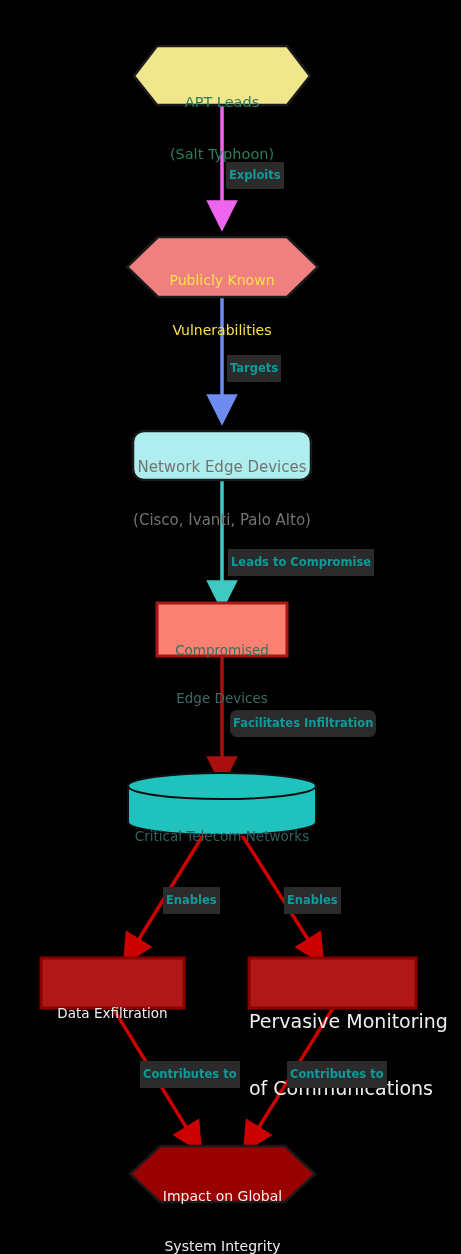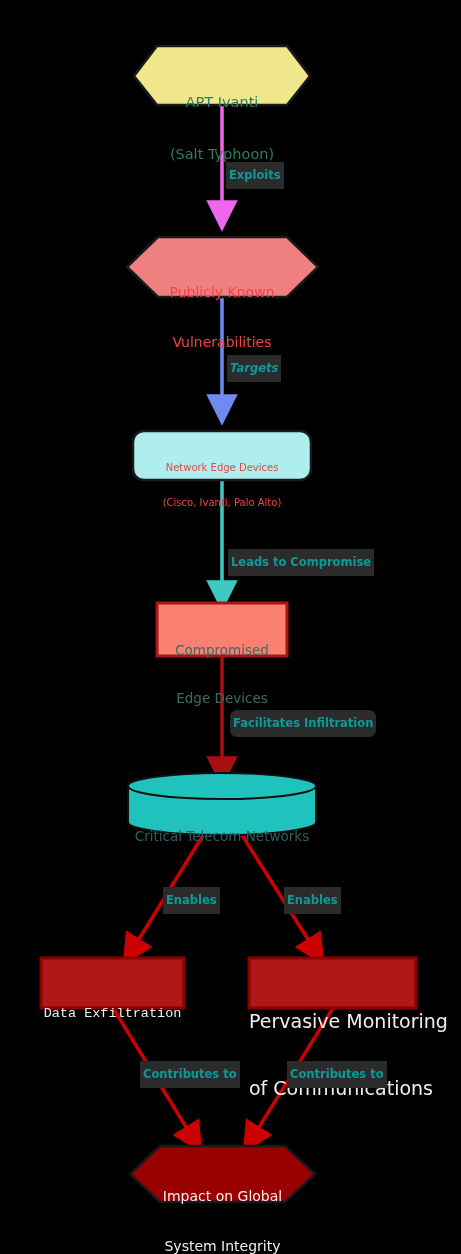--- a/index.html
+++ b/index.html
@@ -125,60 +125,60 @@
     <g>
       <rect x="249" y="958" width="167" height="50" fill="#b01818" stroke="#8b0000" stroke-width="3"></rect>
     </g>
 
     <g>
       <polygon points="160,1146 285,1146 315,1174 285,1202 160,1202 130,1174" fill="#990000" stroke="#1a1a1a" stroke-width="2.5"></polygon>
     </g>
   </svg>
 
   <div class="node-label lbl-dark" style="left:114px; top:60px; width:216px; font-size:14.5px; color:#2e7d5b;">
-    <div>APT Ivanti</div>
+    <div>APT Leads</div>
     <div>(Salt Typhoon)</div>
   </div>
 
-  <div class="node-label" style="left:114px; top:251px; width:216px; font-size:14px; color:#ef4444;">
+  <div class="node-label" style="left:114px; top:239px; width:216px; font-size:14px; color:#fde047;">
     <div>Publicly Known</div>
     <div>Vulnerabilities</div>
   </div>
 
-  <div class="node-label" style="left:122px; top:438px; width:200px; font-size:10px; color:#ef4444;">
+  <div class="node-label" style="left:122px; top:424px; width:200px; font-size:15px; color:#737373;">
     <div>Network Edge Devices</div>
     <div>(Cisco, Ivanti, Palo Alto)</div>
   </div>
 
   <div class="node-label" style="left:114px; top:797px; width:216px; font-size:13.5px; color:#2e6060;">
     <div>Critical Telecom Networks</div>
   </div>
 
   <div class="node-label" style="left:147px; top:611px; width:150px; font-size:13.5px; color:#3d6b63;">
     <div>Compromised</div>
     <div>Edge Devices</div>
   </div>
 
-  <div class="node-label lbl-white" style="left:41px; top:974px; width:143px; font-size:13.5px;font-family:Liberation Mono, monospace;">
+  <div class="node-label lbl-white" style="left:41px; top:974px; width:143px; font-size:13.5px;">
     <div>Data Exfiltration</div>
   </div>
 
   <div class="node-label lbl-white" style="left:249px; top:965px; width:167px; font-size:19px;">
     <div>Pervasive Monitoring</div>
     <div>of Communications</div>
   </div>
 
   <div class="node-label lbl-white" style="left:120px; top:1155px; width:205px; font-size:14px;">
     <div>Impact on Global</div>
     <div>System Integrity</div>
   </div>
 
   <div class="edge-label" style="left:226px; top:162px;">Exploits</div>
 
-  <div class="edge-label" style="left:227px; top:355px;font-style:italic;">Targets</div>
+  <div class="edge-label" style="left:227px; top:355px;">Targets</div>
 
   <div class="edge-label" style="left:228px; top:533px;margin-top:16px;">Leads to Compromise</div>
 
   <div class="edge-label" style="left:230px; top:710px;border-radius:7px;">Facilitates Infiltration</div>
 
   <div class="edge-label" style="left:163px; top:887px;">Enables</div>
 
   <div class="edge-label" style="left:284px; top:887px;">Enables</div>
 
   <div class="edge-label" style="left:140px; top:1061px;">Contributes to</div>

